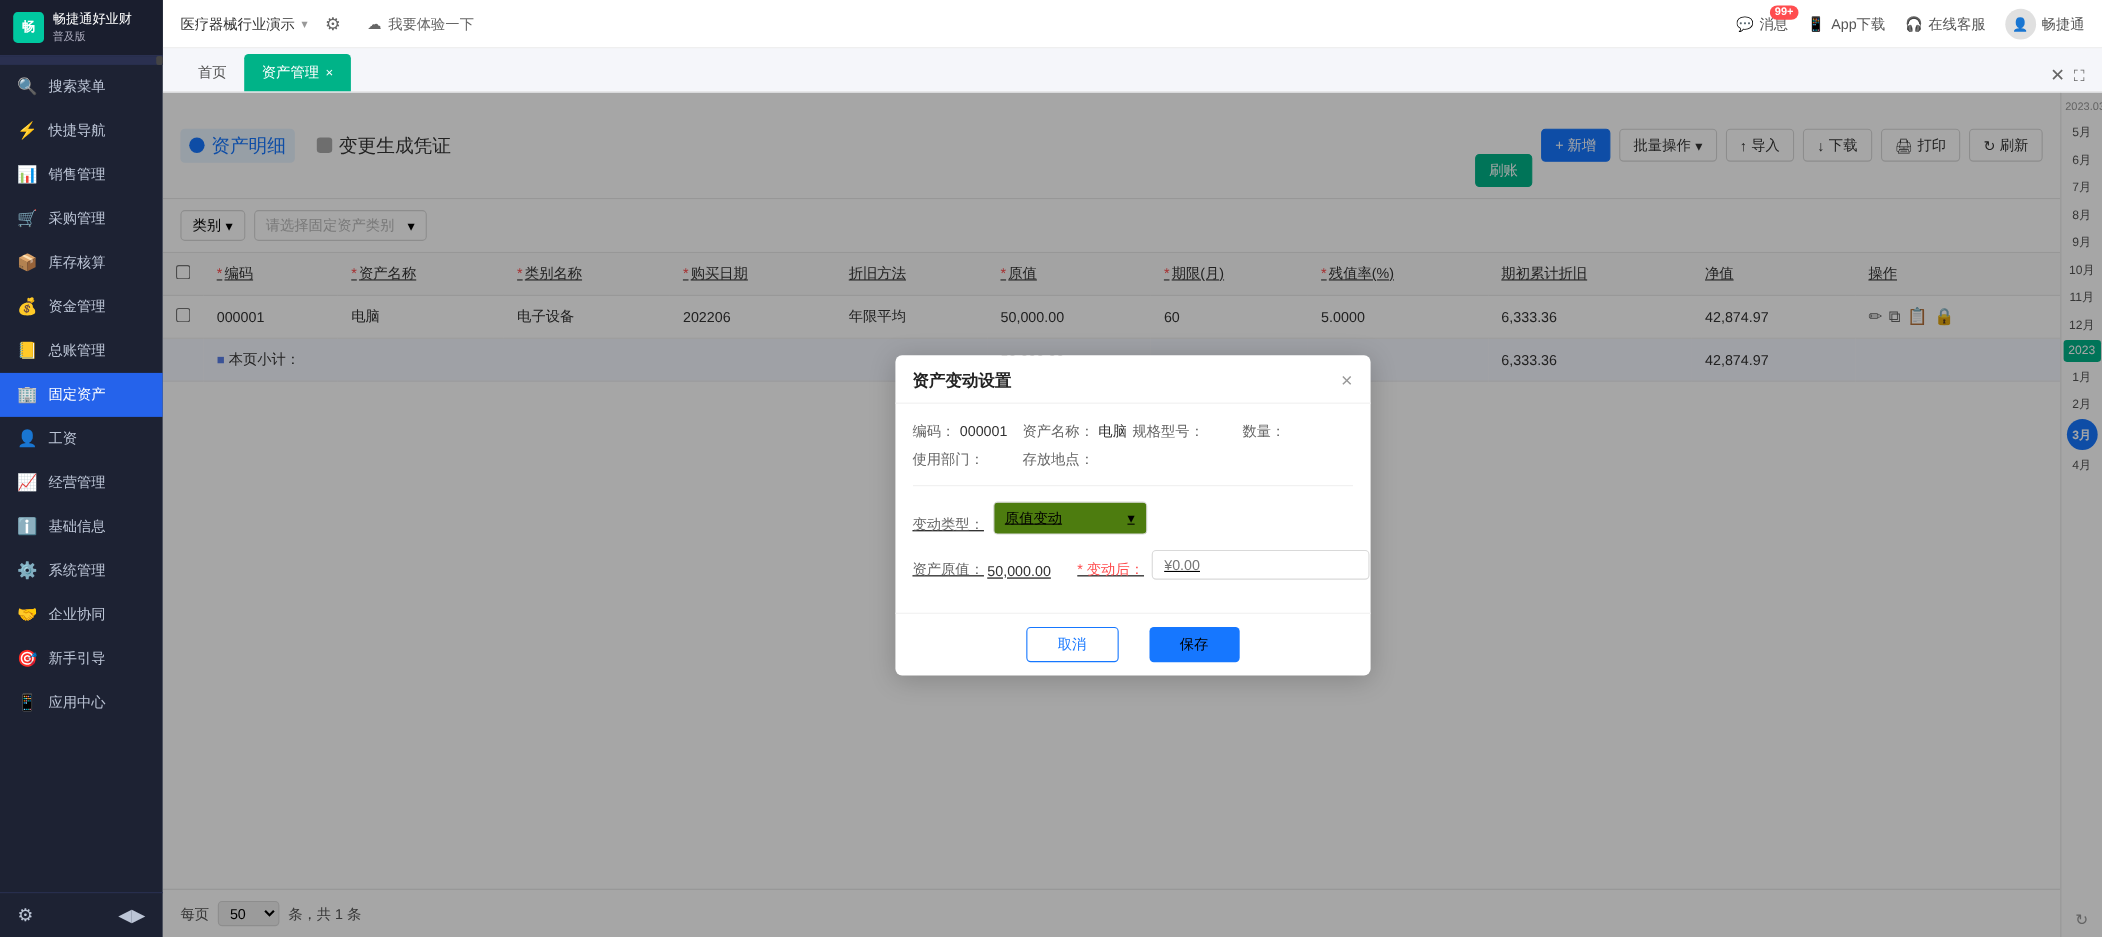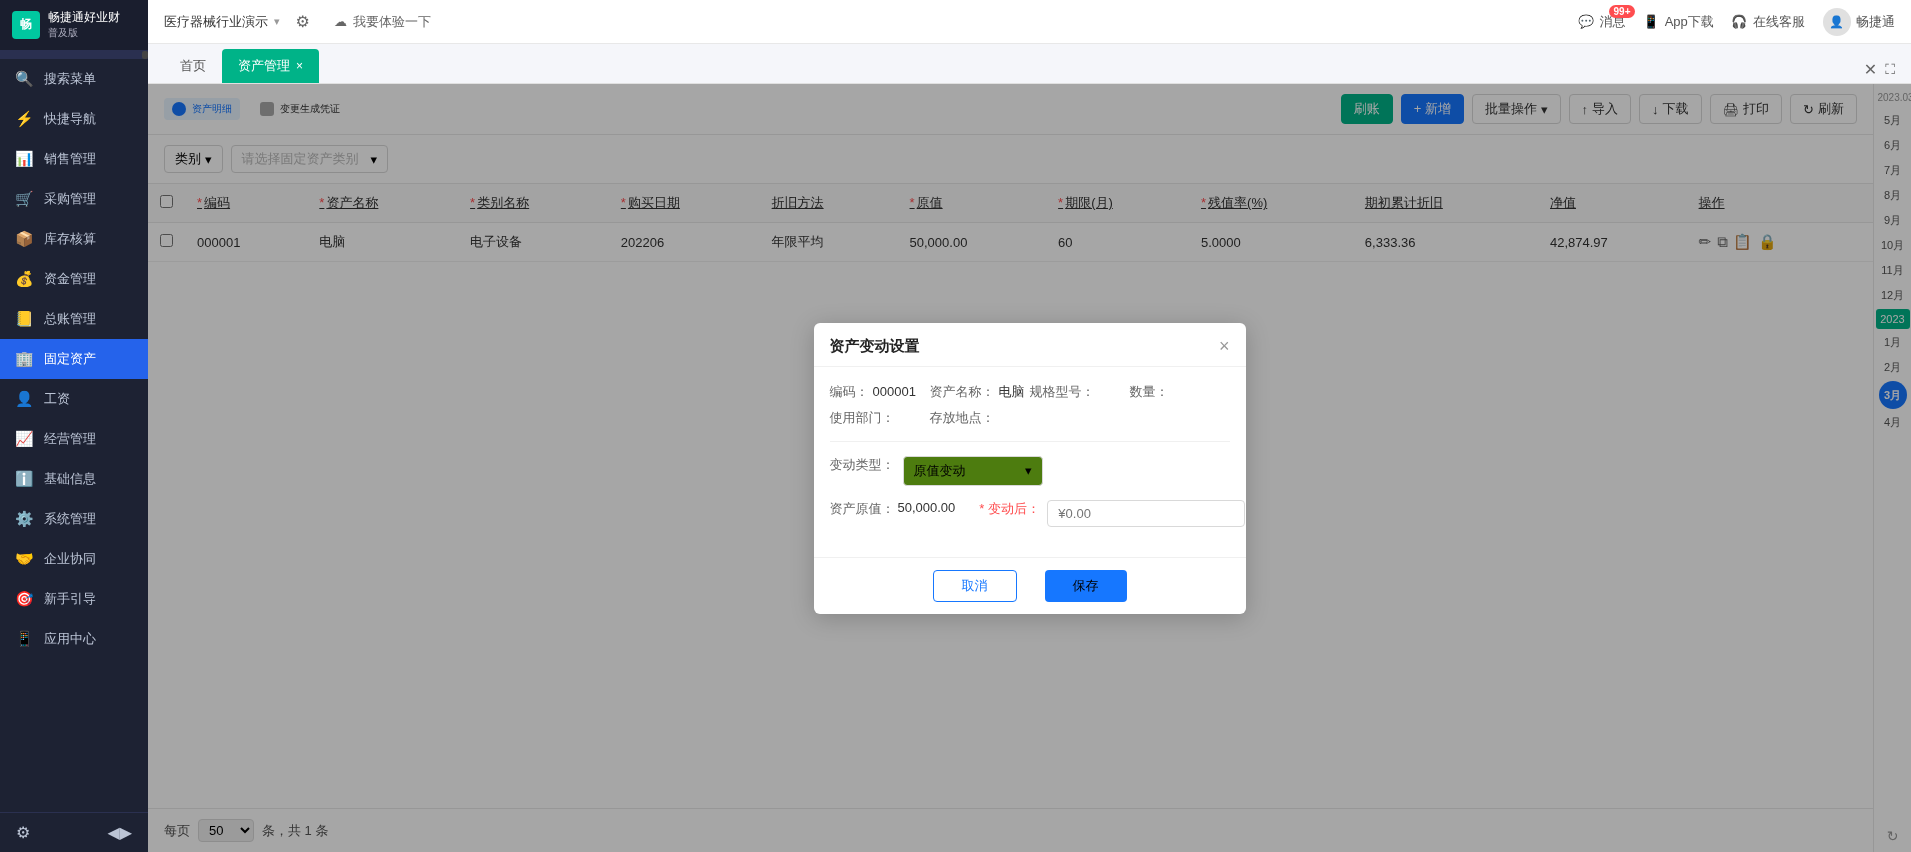--- a/index.html
+++ b/index.html
@@ -41,27 +41,27 @@
     .tab-home { color: #555; }
     .tab-close { font-size: 12px; cursor: pointer; }
 
     
     .content { flex: 1; background: #f0f2f5; overflow: hidden; position: relative; display: flex; }
     .content-inner { flex: 1; display: flex; flex-direction: column; overflow: hidden; }
 
     
     .page-header { background: #fff; padding: 10px 16px; display: flex; align-items: center; justify-content: space-between; border-bottom: 1px solid #e8e8e8; }
     .page-header-left { display: flex; align-items: center; gap: 12px; }
-    .page-tab { display: flex; gap: 6px; font-size: 10px; color: #333; cursor: pointer; padding: 4px 8px; border-radius: 4px; }
+    .page-tab { display: flex; align-items: center; gap: 6px; font-size: 17px; color: #333; cursor: pointer; padding: 4px 8px; border-radius: 4px; }
     .page-tab.active { background: #e8f4ff; color: #1677ff; }
     .page-tab-icon { width: 16px; height: 16px; border-radius: 50%; background: #1677ff; display: flex; align-items: center; justify-content: center; }
     .page-header-right { display: flex; align-items: center; gap: 8px; }
     .btn { padding: 5px 12px; border-radius: 4px; border: 1px solid #d9d9d9; background: #fff; color: #333; font-size: 13px; cursor: pointer; display: flex; align-items: center; gap: 4px; }
     .btn-primary { background: #1677ff; color: #fff; border-color: #1677ff; }
-    .btn-teal { background: #00b388; color: #fff; border-color: #00b388; }
+    .btn-teal { background: #00b388; color: #fff; border-color: #00b388; margin-top: 46px; }
 
     
     .filter-row { padding: 10px 16px; background: #fff; border-bottom: 1px solid #e8e8e8; display: flex; align-items: center; gap: 8px; }
     .filter-select { display: flex; align-items: center; gap: 4px; border: 1px solid #d9d9d9; border-radius: 4px; padding: 4px 10px; font-size: 13px; cursor: pointer; background: #fff; }
 
     
     .table-wrap { flex: 1; overflow: auto; background: #fff; }
     .table { width: 100%; border-collapse: collapse; font-size: 13px; }
     .table th { background: #fafafa; padding: 10px 12px; text-align: left; border-bottom: 1px solid #e8e8e8; font-weight: 500; color: #333; white-space: nowrap; text-decoration: underline; }
     .table td { padding: 10px 12px; border-bottom: 1px solid #f0f0f0; color: #333; white-space: nowrap; }
@@ -86,21 +86,21 @@
     
     .modal { background: #fff; border-radius: 6px; width: 432px; box-shadow: 0 4px 24px rgba(0,0,0,0.2); z-index: 101; }
     .modal-header { padding: 14px 16px 10px; border-bottom: 1px solid #f0f0f0; display: flex; align-items: center; justify-content: space-between; }
     .modal-title { font-size: 15px; font-weight: 600; color: #222; }
     .modal-close { font-size: 18px; cursor: pointer; color: #999; line-height: 1; }
     .modal-body { padding: 16px; }
     .modal-info-grid { display: grid; grid-template-columns: 1fr 1fr 1fr 1fr; gap: 8px 0; margin-bottom: 14px; }
     .modal-info-item { display: flex; align-items: center; gap: 4px; font-size: 13px; color: #333; }
     .modal-info-label { color: #666; }
     .modal-divider { height: 1px; background: #f0f0f0; margin-bottom: 14px; }
-    .modal-field { display: flex; align-items: flex-start; gap: 8px; margin-bottom: 14px; }
+    .modal-field { display: flex; align-items: flex-end; gap: 8px; margin-bottom: 14px; text-decoration: underline; }
     .modal-field-label { color: #666; font-size: 13px; min-width: 60px; white-space: nowrap; }
     .modal-field-select { display: flex; align-items: center; gap: 4px; border: 1px solid #d9d9d9; border-radius: 4px; padding: 5px 10px; font-size: 13px; cursor: pointer; background: #4d7c0f; min-width: 140px; }
     .modal-field-value { font-size: 13px; color: #333; }
     .modal-field-input { flex: 1; border: 1px solid #d9d9d9; border-radius: 4px; padding: 5px 10px; font-size: 13px; color: #999; }
     .modal-footer { padding: 12px 16px; display: flex; justify-content: center; gap: 28px; border-top: 1px solid #f0f0f0; }
     .btn-cancel { padding: 6px 28px; border-radius: 4px; border: 1px solid #1677ff; background: #fff; color: #1677ff; font-size: 13px; cursor: pointer; }
     .btn-save { padding: 6px 28px; border-radius: 4px; border: none; background: #1677ff; color: #000000; font-size: 13px; cursor: pointer; }
 
     .checkbox-cell { width: 36px; }
     input[type="checkbox"] { cursor: pointer; }
@@ -327,20 +327,32 @@
               <td>42,874.97</td>
               <td>
                 <div class="table-actions">
                   <span class="action-icon" title="编辑">✏</span>
                   <span class="action-icon" title="复制">⧉</span>
                   <span class="action-icon" title="归档">📋</span>
                   <span class="action-icon" title="锁定">🔒</span>
                 </div>
               </td>
             </tr>
+            <tr class="subtotal-row">
+              <td></td>
+              <td colspan="5">
+                <span style="color:#5a7fe8; font-size:12px;">■</span> 本页小计：
+              </td>
+              <td>50,000.00</td>
+              <td></td>
+              <td></td>
+              <td>6,333.36</td>
+              <td>42,874.97</td>
+              <td></td>
+            </tr>
           </tbody>
         </table>
       </div>
 
       <div class="pagination">
         <span>每页</span>
         <select>
           <option>50</option>
           <option>100</option>
         </select>

